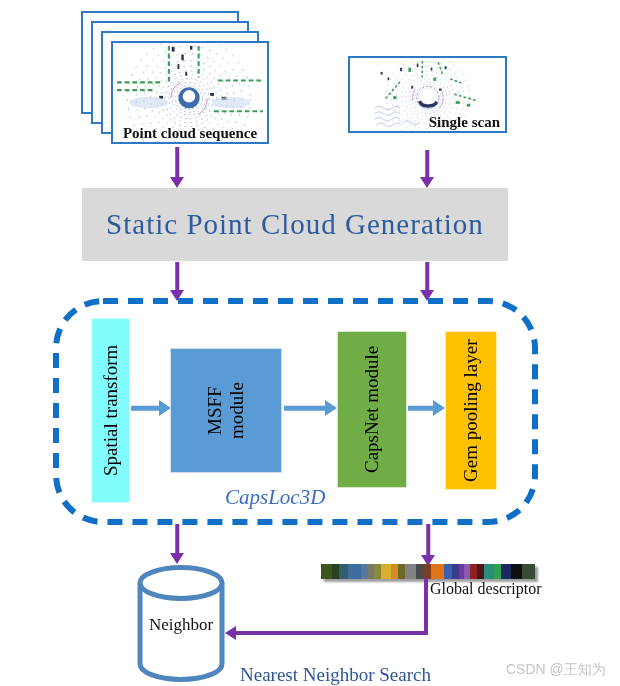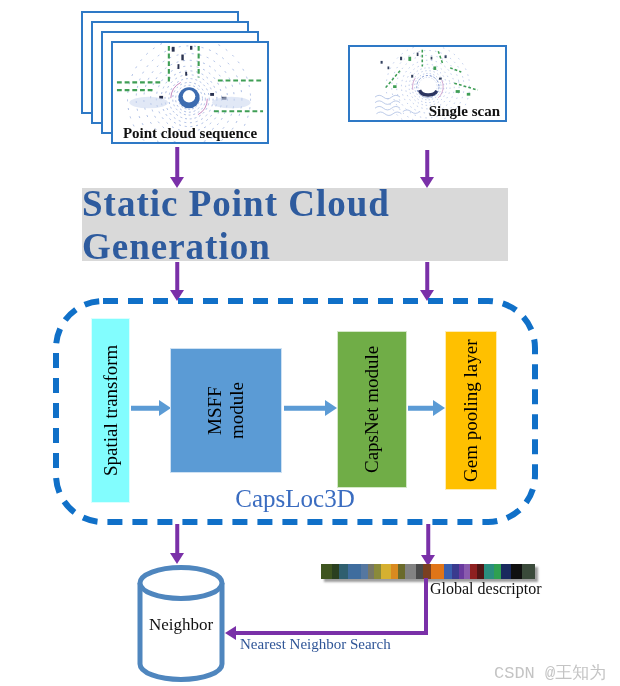--- a/index.html
+++ b/index.html
@@ -25,53 +25,53 @@
   .barrow{position:absolute;height:16px;}
   .barrow .shaft{position:absolute;left:0;right:10px;top:50%;height:4.5px;
                  transform:translateY(-50%);background:var(--arrow-blue);}
   .barrow .head{position:absolute;right:0;top:50%;transform:translateY(-50%);width:0;height:0;
                 border-top:8px solid transparent;border-bottom:8px solid transparent;
                 border-left:12px solid var(--arrow-blue);}
 
   
   .stage{position:absolute;left:82px;top:188px;width:426px;height:73px;
          background:var(--stage-bg);display:flex;align-items:center;justify-content:center;}
-  .stage span{font-size:37px;letter-spacing:1px;color:var(--stage-text);font-weight:bold;}
+  .stage span{font-size:29px;letter-spacing:1px;color:var(--stage-text);}
 
   
   .dashed-svg{position:absolute;left:52px;top:297px;}
   .dashed-rect{fill:none;stroke:var(--dashed-border);stroke-width:6;stroke-dasharray:15 10;}
 
   .module{position:absolute;box-sizing:border-box;border:1px solid rgba(255,255,255,.7);}
   .vlabel{position:absolute;inset:0;display:flex;align-items:center;justify-content:center;
           writing-mode:vertical-rl;transform:rotate(180deg);white-space:pre-line;
           font-size:19px;line-height:1.15;color:#000;text-align:center;}
-  .pipeline-name{position:absolute;left:225px;top:485px;width:140px;text-align:center;
-                 font-size:25px;color:var(--pipeline-name);}
+  .pipeline-name{position:absolute;left:225px;top:485px;width:140px;
+                 font-size:21px;color:var(--pipeline-name);font-style:italic;}
 
   
   .db{position:absolute;left:135px;top:563px;width:92px;height:122px;}
   .db-shape{stroke:var(--database-stroke);stroke-width:5;fill:#fff;}
   .db-label{position:absolute;left:0;right:0;top:52px;text-align:center;font-size:17px;color:#111;}
 
   
   .strip{position:absolute;left:321px;top:564px;width:214px;height:15px;display:flex;
          box-shadow:3px 3px 2px rgba(125,125,125,.75);}
   .strip div{height:100%;}
   .desc-label{position:absolute;left:430px;top:580px;font-size:16px;color:#111;}
 
   
   .line{position:absolute;background:var(--arrow-purple);}
   .head-left{position:absolute;width:0;height:0;
              border-top:7px solid transparent;border-bottom:7px solid transparent;
              border-right:11px solid var(--arrow-purple);}
-  .search-label{position:absolute;left:240px;top:636px;font-size:15px;color:var(--search-text);}
-
-  .watermark{position:absolute;left:494px;top:661px;font-size:17px;color:#c4c4c4;
-             font-family:Liberation Mono, monospace;}
+  .search-label{position:absolute;left:240px;top:664px;font-size:19px;color:var(--search-text);}
+
+  .watermark{position:absolute;left:506px;top:661px;font-size:14px;color:#c4c4c4;
+             font-family:Liberation Sans, sans-serif;}
 </style>
 </head>
 <body>
 
 <div id="canvas">
 
   <div class="pc-frame" style="left:81px;top:11px;width:158px;height:103px;"></div>
   <div class="pc-frame" style="left:91px;top:21px;width:158px;height:103px;"></div>
   <div class="pc-frame" style="left:101px;top:31px;width:158px;height:103px;"></div>
   <div class="pc-frame" style="left:111px;top:41px;width:158px;height:103px;">
@@ -110,21 +110,21 @@
           <rect x="112" y="56" width="5" height="3"></rect>
       </g>
       <ellipse cx="36" cy="62" rx="20" ry="6" fill="#c9d6ef" opacity="0.55"></ellipse>
       <ellipse cx="122" cy="62" rx="20" ry="6" fill="#c9d6ef" opacity="0.55"></ellipse>
       <circle cx="78" cy="57" r="11" fill="#3d6cb0"></circle>
       <circle cx="78" cy="55.5" r="6.5" fill="#fff"></circle>
     </svg>
     <div class="pc-label">Point cloud sequence</div>
   </div>
 
-  <div class="pc-frame" style="left:348px;top:45px;width:159px;height:77px;">
+  <div class="pc-frame" style="left:348px;top:56px;width:159px;height:77px;">
     <svg viewBox="0 0 159 105">
       <g fill="none" stroke="#a5b8e2" stroke-width="1" transform="rotate(-10 80 57)">
         <circle cx="80" cy="57" r="10" stroke-dasharray="2 2"></circle>
         <circle cx="80" cy="57" r="13" stroke-dasharray="2 2"></circle>
         <circle cx="80" cy="57" r="16" stroke-dasharray="2 3"></circle>
         <circle cx="80" cy="57" r="19" stroke-dasharray="2 3"></circle>
         <circle cx="80" cy="57" r="23" stroke-dasharray="2 4"></circle>
         <circle cx="80" cy="57" r="27" stroke-dasharray="2 4"></circle>
         <circle cx="80" cy="57" r="32" stroke-dasharray="2 5"></circle>
         <circle cx="80" cy="57" r="38" stroke-dasharray="2 5"></circle>

